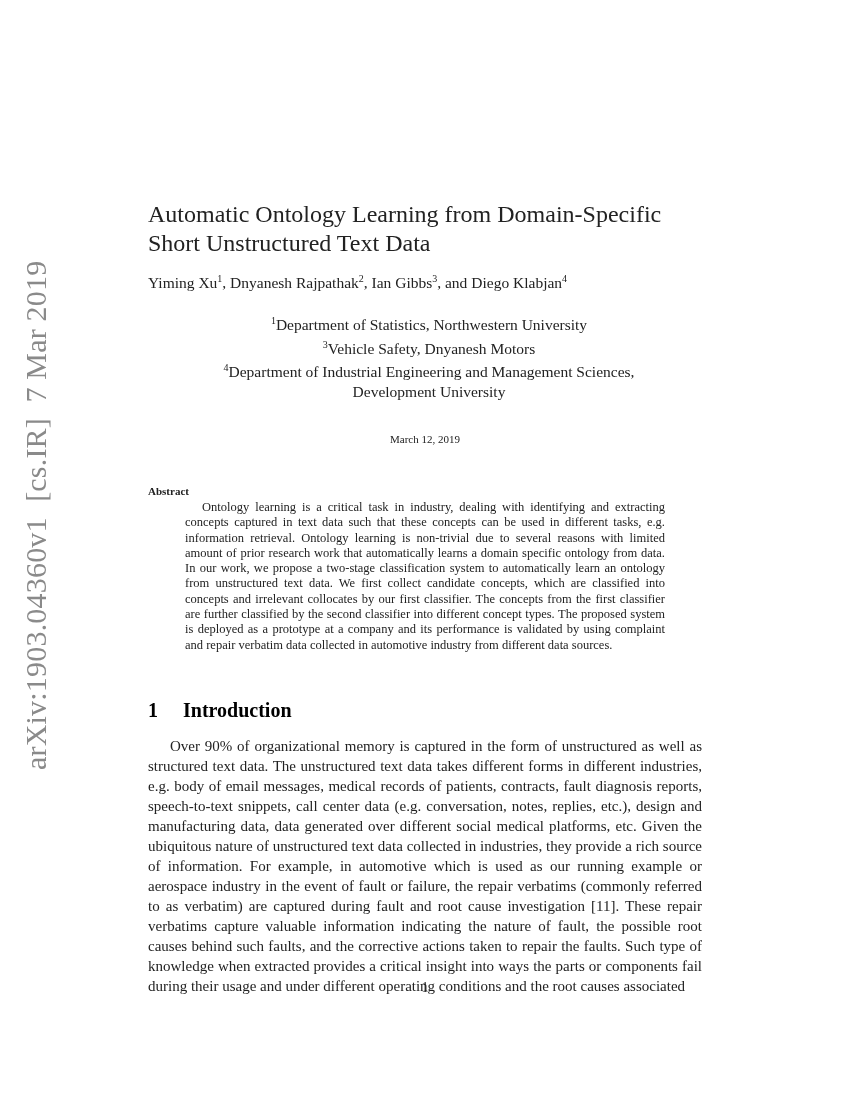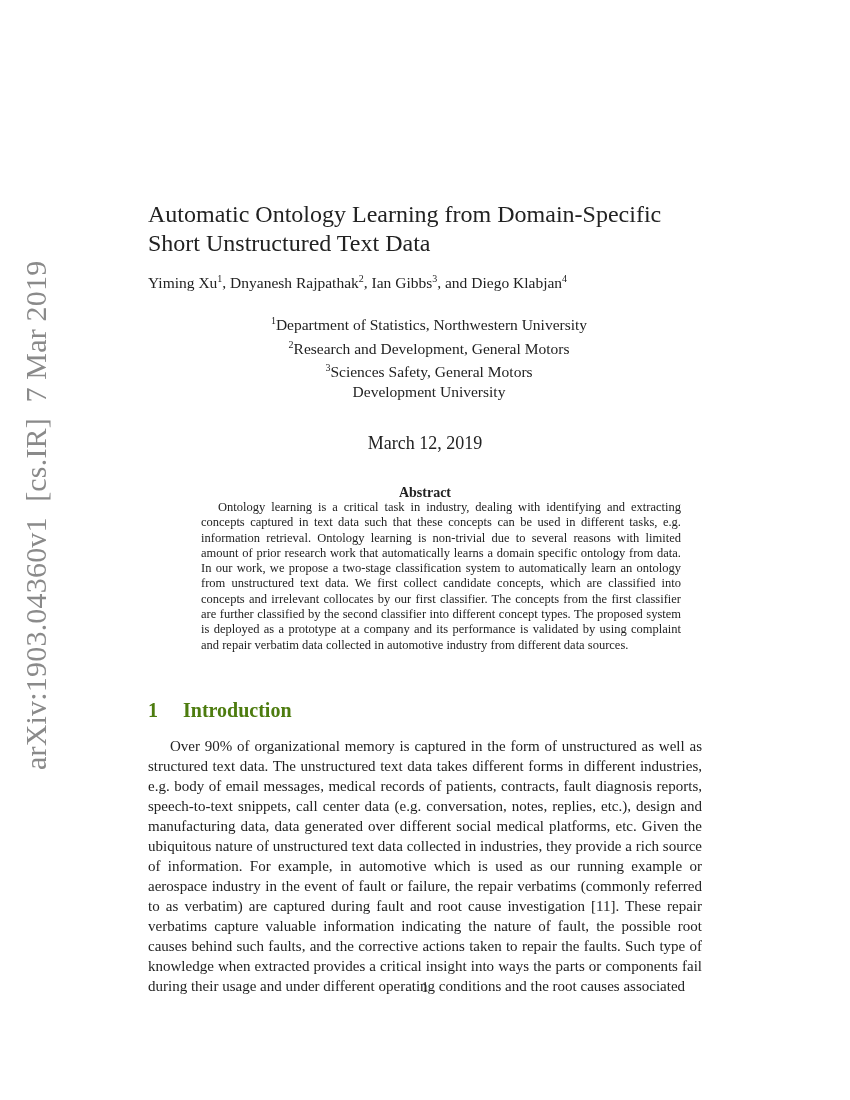--- a/index.html
+++ b/index.html
@@ -34,35 +34,34 @@
     font-size: 15.5px; color: #222;
   }
   .authors sup { font-size: 10px; }
   .affils {
     position: absolute; left: 4px; top: 311px; width: 554px;
     text-align: center; font-size: 15.5px; line-height: 19.5px; color: #222;
   }
   .affils sup { font-size: 10px; }
   .date {
     position: absolute; left: 0; top: 433px; width: 554px;
-    text-align: center; font-size: 18px; color: #222;
+    text-align: center; font-size: 11px; color: #222;
   }
   .abstract-title {
     position: absolute; left: 0; top: 485px; width: 554px;
-    text-align: center; font-weight: bold; font-size: 14px; color: #222;
+    text-align: left; font-weight: bold; font-size: 11px; color: #222;
   }
   .abstract-body {
     position: absolute; left: 37px; top: 500px; width: 480px;
     font-size: 12.5px; line-height: 15.3px; text-align: justify; color: #222;
     text-indent: 17px;
-    margin-left: 16px;
   }
   .section-heading {
     position: absolute; left: 0; top: 699px; width: 554px;
-    font-weight: bold; font-size: 20px; color: #4d7c0f;
+    font-weight: bold; font-size: 20px; color: #000000;
   }
   .section-heading .num { display: inline-block; width: 35px; }
   .intro-body {
     position: absolute; left: 0; top: 736px; width: 554px;
     font-size: 15px; line-height: 20px; text-align: justify; color: #222;
     text-indent: 22px;
   }
   .page-number {
     position: absolute; left: 0; top: 980px; width: 554px;
     text-align: center; font-size: 14px; color: #222;
@@ -78,22 +77,22 @@
     <div>Automatic Ontology Learning from Domain-Specific</div>
     <div>Short Unstructured Text Data</div>
   </div>
 
   <div class="authors">
     <span><span>Yiming Xu</span><sup>1</sup><span>, </span></span><span><span>Dnyanesh Rajpathak</span><sup>2</sup><span>, </span></span><span><span>Ian Gibbs</span><sup>3</sup><span>, and </span></span><span><span>Diego Klabjan</span><sup>4</sup></span>
   </div>
 
   <div class="affils">
     <div><sup>1</sup><span>Department of Statistics, Northwestern University</span></div>
-    <div><sup>2</sup><span>Research and Development, General Motors</span></div>
-    <div><sup>3</sup><span>Sciences Safety, General Motors</span></div>
+    <div><sup>3</sup><span>Vehicle Safety, Dnyanesh Motors</span></div>
+    <div><sup>4</sup><span>Department of Industrial Engineering and Management Sciences,</span></div>
     <div><span>Development University</span></div>
   </div>
 
   <div class="date">March 12, 2019</div>
 
   <div class="abstract-title">Abstract</div>
   <div class="abstract-body">Ontology learning is a critical task in industry, dealing with identifying and extracting concepts captured in text data such that these concepts can be used in different tasks, e.g. information retrieval. Ontology learning is non-trivial due to several reasons with limited amount of prior research work that automatically learns a domain specific ontology from data. In our work, we propose a two-stage classification system to automatically learn an ontology from unstructured text data. We first collect candidate concepts, which are classified into concepts and irrelevant collocates by our first classifier. The concepts from the first classifier are further classified by the second classifier into different concept types. The proposed system is deployed as a prototype at a company and its performance is validated by using complaint and repair verbatim data collected in automotive industry from different data sources.</div>
 
   <div class="section-heading"><span class="num">1</span><span>Introduction</span></div>
   <div class="intro-body">Over 90% of organizational memory is captured in the form of unstructured as well as structured text data. The unstructured text data takes different forms in different industries, e.g. body of email messages, medical records of patients, contracts, fault diagnosis reports, speech-to-text snippets, call center data (e.g. conversation, notes, replies, etc.), design and manufacturing data, data generated over different social medical platforms, etc. Given the ubiquitous nature of unstructured text data collected in industries, they provide a rich source of information. For example, in automotive which is used as our running example or aerospace industry in the event of fault or failure, the repair verbatims (commonly referred to as verbatim) are captured during fault and root cause investigation [11]. These repair verbatims capture valuable information indicating the nature of fault, the possible root causes behind such faults, and the corrective actions taken to repair the faults. Such type of knowledge when extracted provides a critical insight into ways the parts or components fail during their usage and under different operating conditions and the root causes associated</div>

